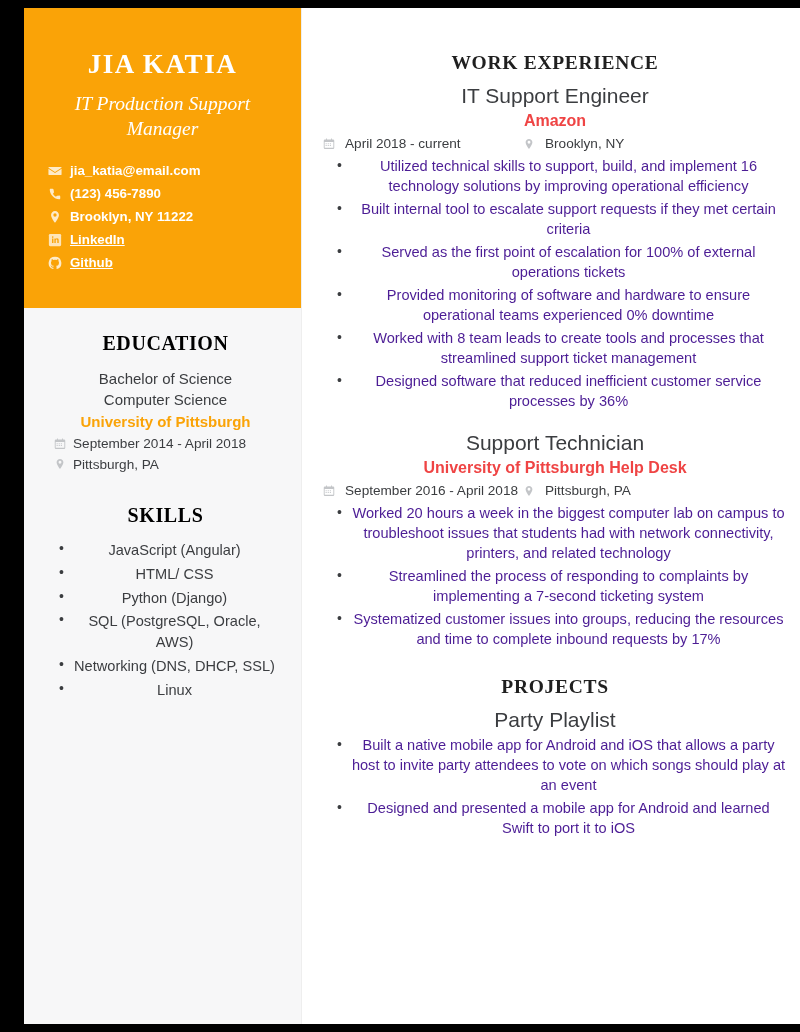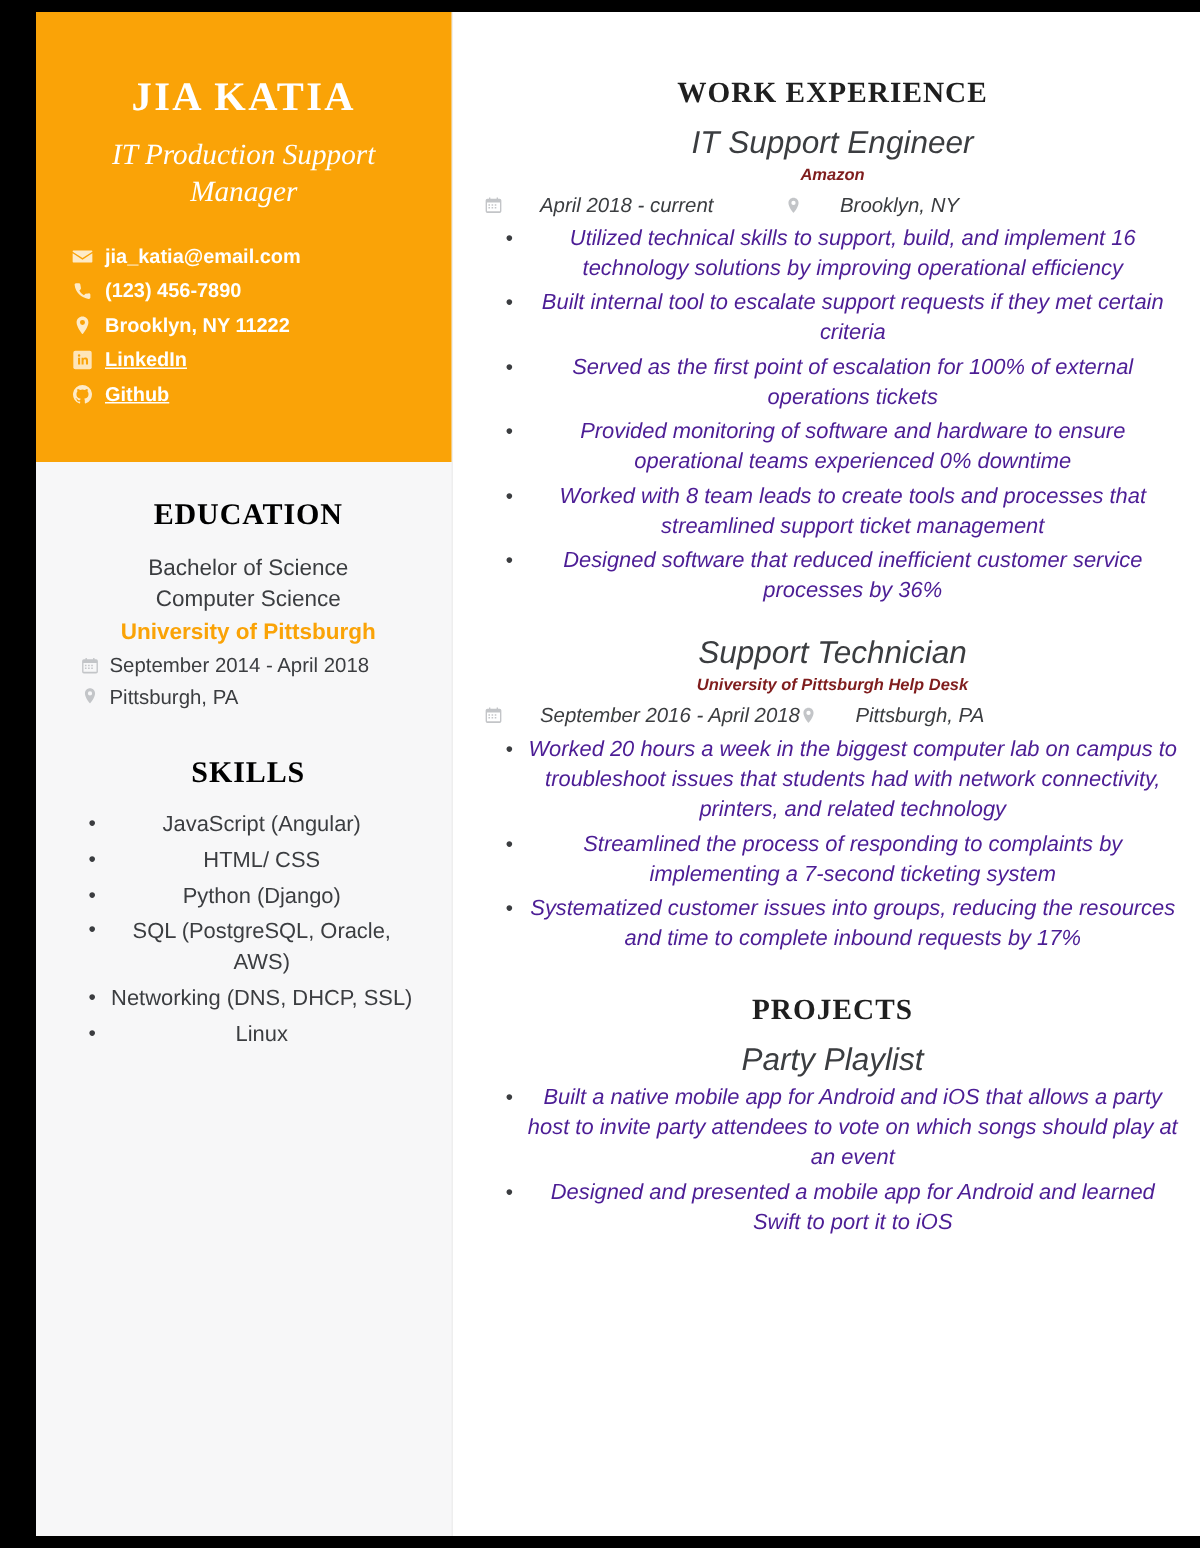--- a/index.html
+++ b/index.html
@@ -161,47 +161,47 @@
   }
   .main-section { margin-bottom: 26px; }
   .main-heading {
     font-family: "Liberation Serif", serif;
     font-weight: bold;
     font-size: 19.5px;
     letter-spacing: 0.7px;
     color: #1f1f1f;
     margin: 0 0 9px 0;
   }
-  .entry { margin-bottom: 18px; font-style: italic; }
+  .entry { margin-bottom: 18px; }
   .entry:last-child { margin-bottom: 0; }
   .entry-role {
     font-size: 21px;
     color: #3b3d40;
     line-height: 1.2;
     margin-bottom: 2px;
   }
   .entry-org {
-    font-size: 11px;
-    font-weight: bold;
-    color: #7f1d1d;
+    font-size: 16px;
+    font-weight: bold;
+    color: #ef4444;
     line-height: 1.35;
     margin-bottom: 2px;
   }
   .entry-meta {
     display: flex;
     align-items: center;
     font-size: 13.6px;
     color: #3b3d40;
     line-height: 1.5;
     margin-bottom: 3px;
   }
   .entry-meta .meta-cell {
     display: flex;
     align-items: center;
-    gap: 25px;
+    gap: 10px;
   }
   .entry-meta .meta-cell.date { min-width: 200px; }
   .entry-meta .ico {
     width: 12px;
     height: 12px;
     flex: 0 0 12px;
     display: inline-flex;
     align-items: center;
     justify-content: center;
   }

